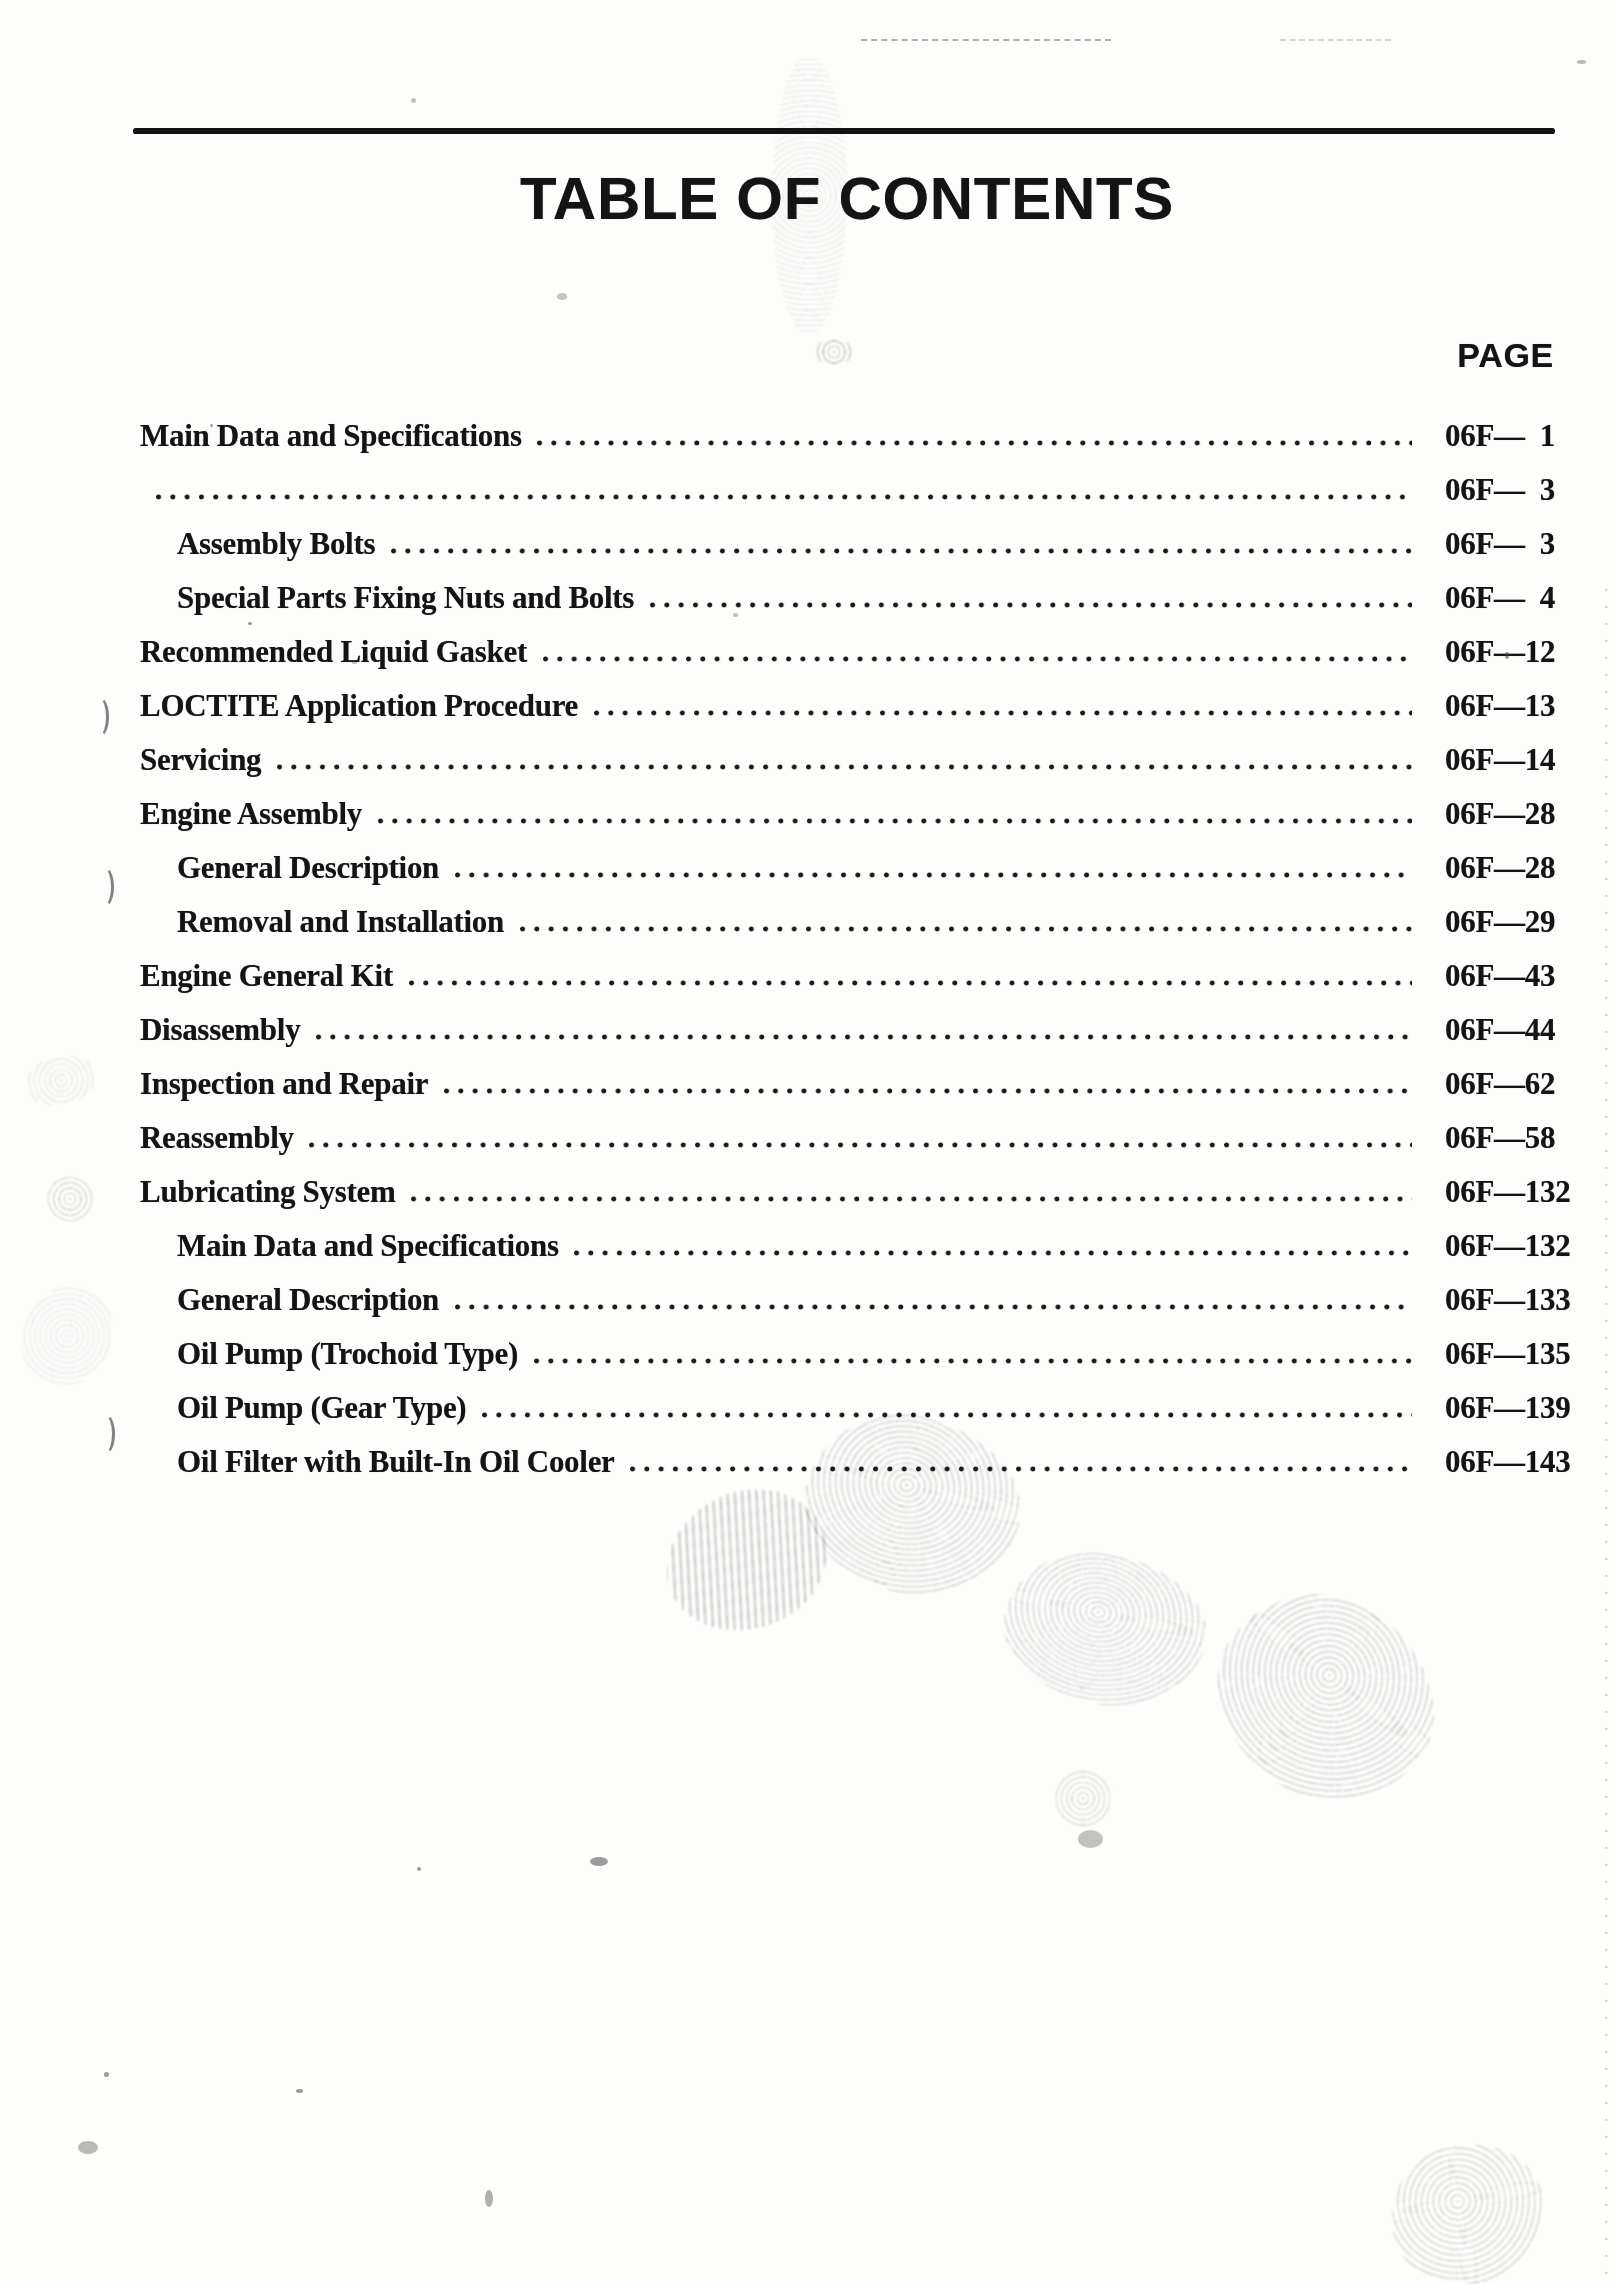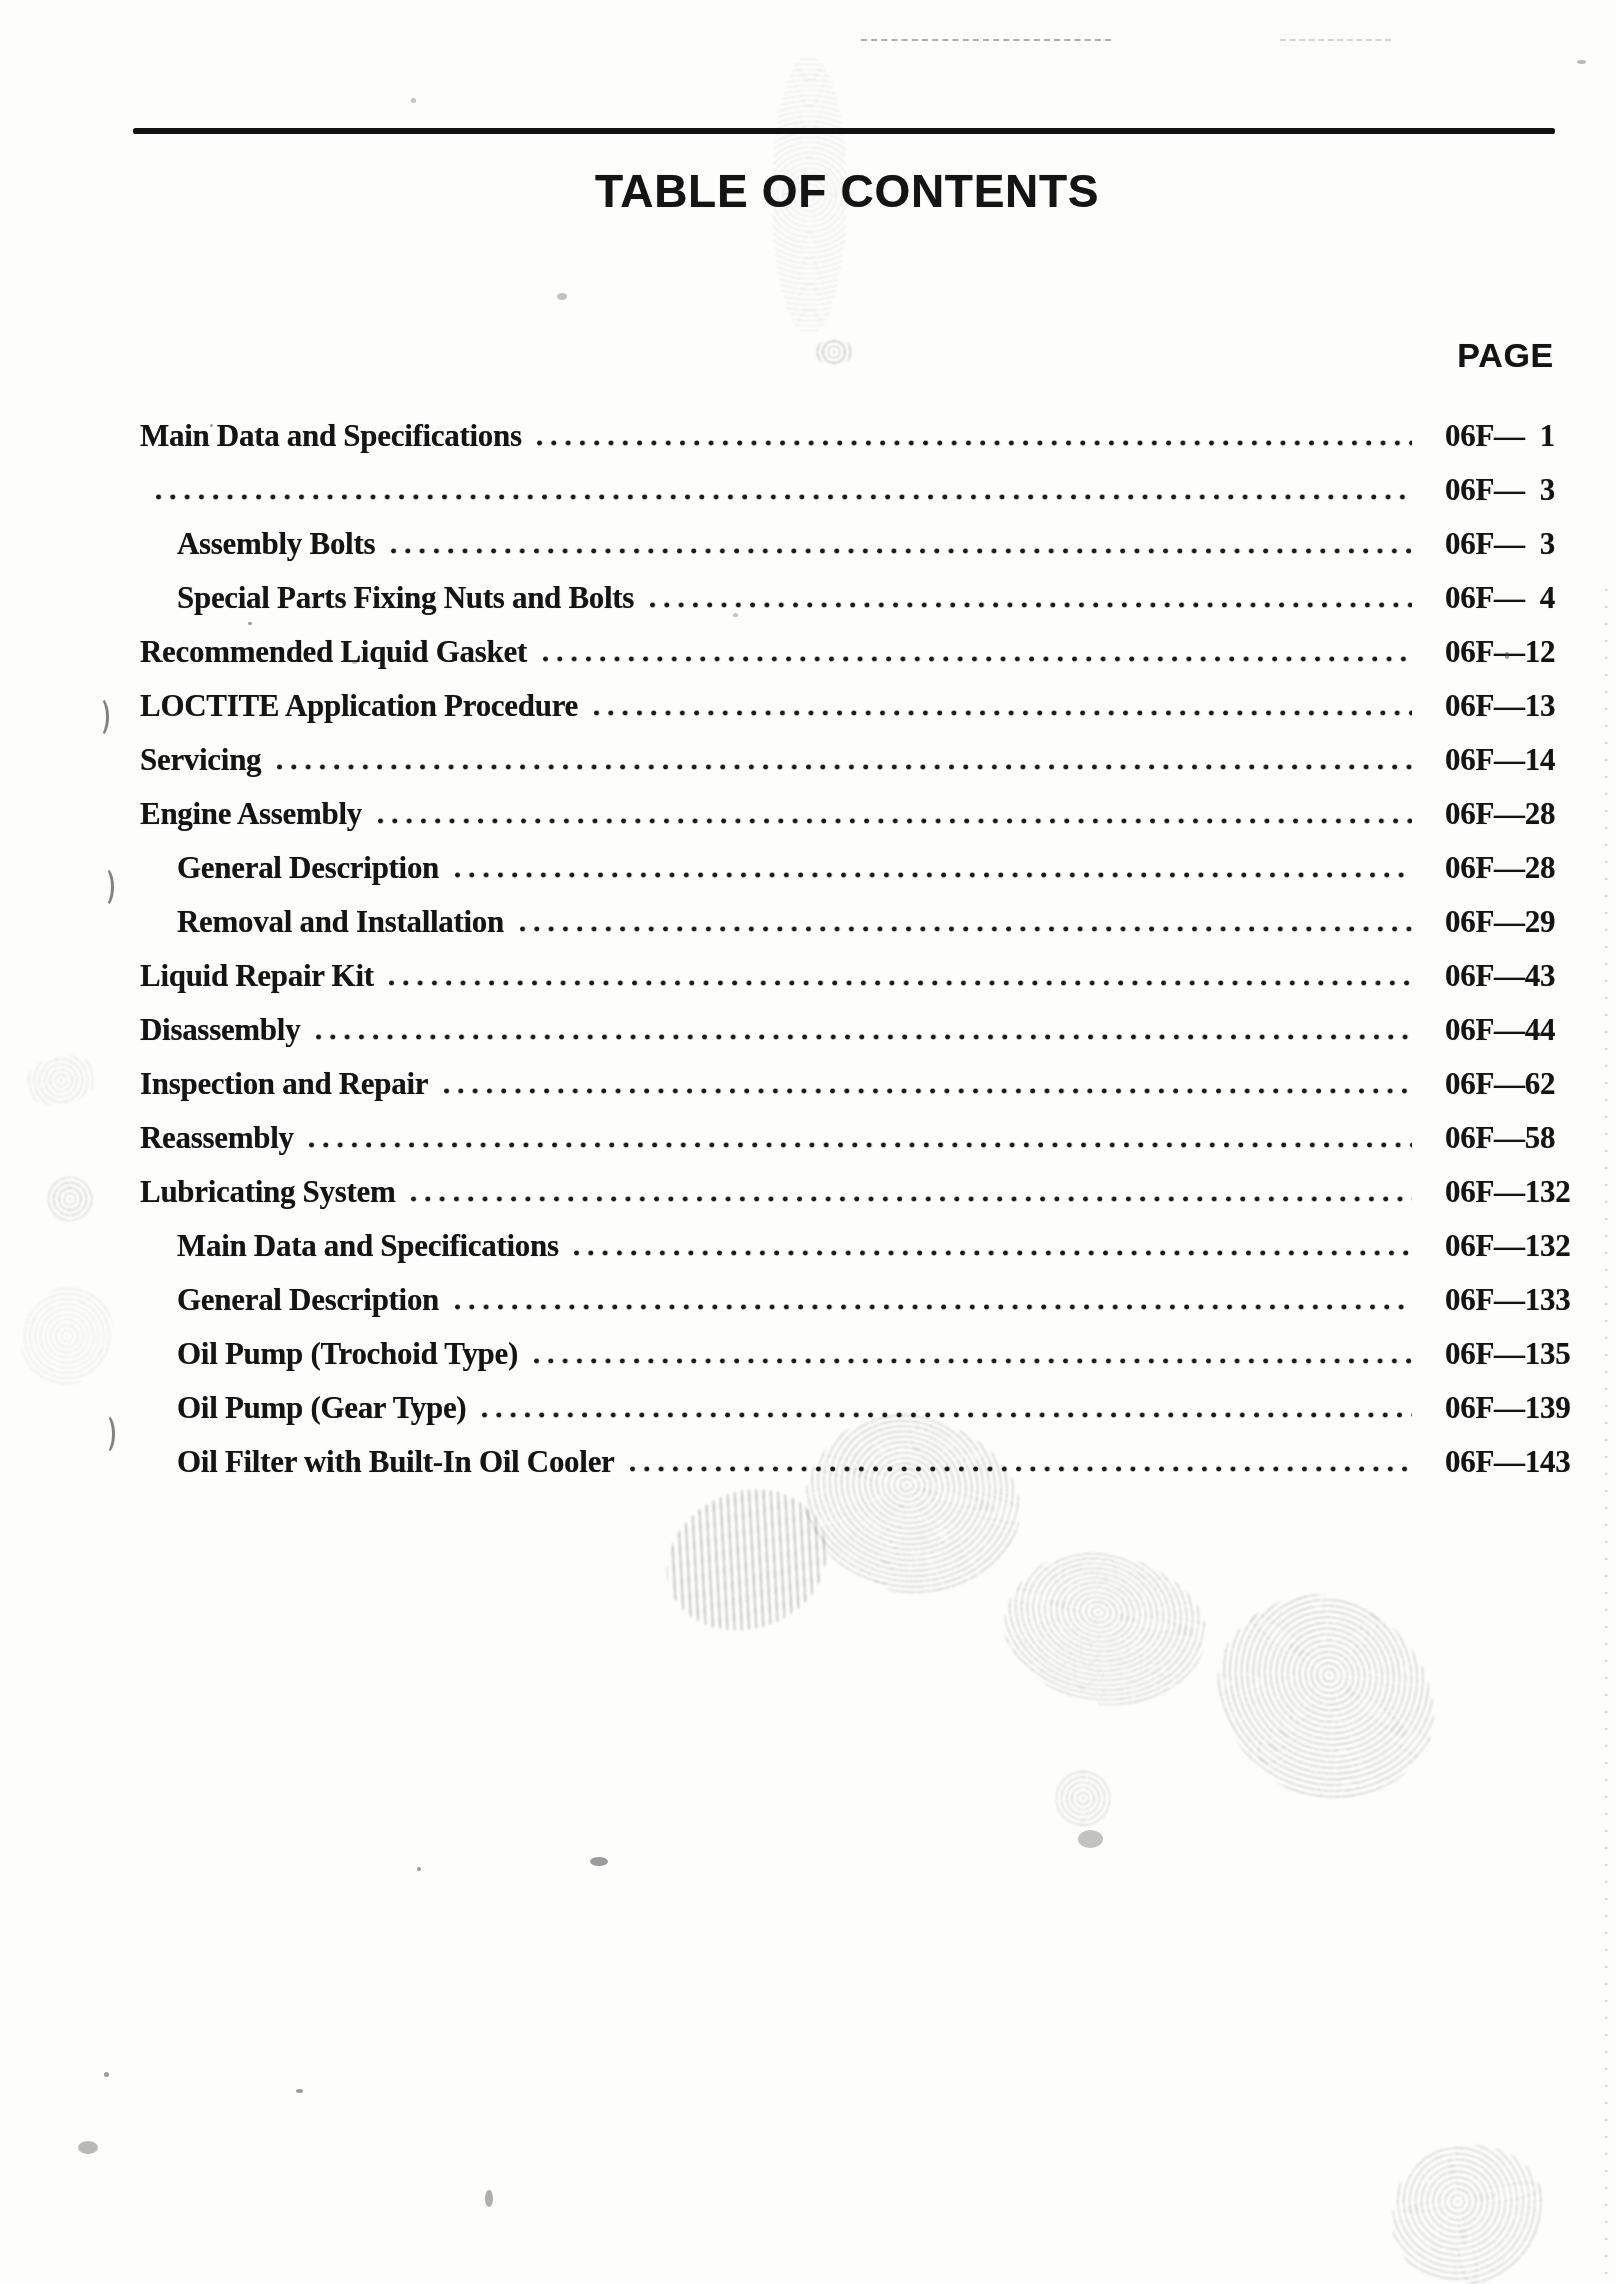--- a/index.html
+++ b/index.html
@@ -13,21 +13,21 @@
     color:#141414;
   }
   
   .title-rule{
     position:absolute;left:133px;top:128px;width:1422px;height:5.9px;
     background:#121212;border-radius:2.6px;
   }
   .doc-title{
     position:absolute;left:0;right:0;top:164px;
     text-align:center;padding-left:78px;
-    font-size:46px;font-weight:700;letter-spacing:0.7px;
+    font-size:60px;font-weight:700;letter-spacing:0.7px;
     text-shadow:0 0 0.7px rgba(0,0,0,.55);
     white-space:nowrap;
   }
   .page-col-header{
     position:absolute;right:62px;top:336px;
     font-size:34px;font-weight:700;letter-spacing:0.7px;
     text-shadow:0 0 0.7px rgba(0,0,0,.5);
   }
   
   .toc{
@@ -170,21 +170,21 @@
     </div>
       <div class="toc-row indent">
       <span class="toc-label">Removal and Installation</span>
       <span class="toc-leader"></span>
       <span class="toc-pagecol">
         <span class="toc-page-prefix">06F—</span>
         <span class="toc-page-num">29</span>
       </span>
     </div>
       <div class="toc-row">
-      <span class="toc-label">Liquid Repair Kit</span>
+      <span class="toc-label">Engine General Kit</span>
       <span class="toc-leader"></span>
       <span class="toc-pagecol">
         <span class="toc-page-prefix">06F—</span>
         <span class="toc-page-num">43</span>
       </span>
     </div>
       <div class="toc-row">
       <span class="toc-label">Disassembly</span>
       <span class="toc-leader"></span>
       <span class="toc-pagecol">

